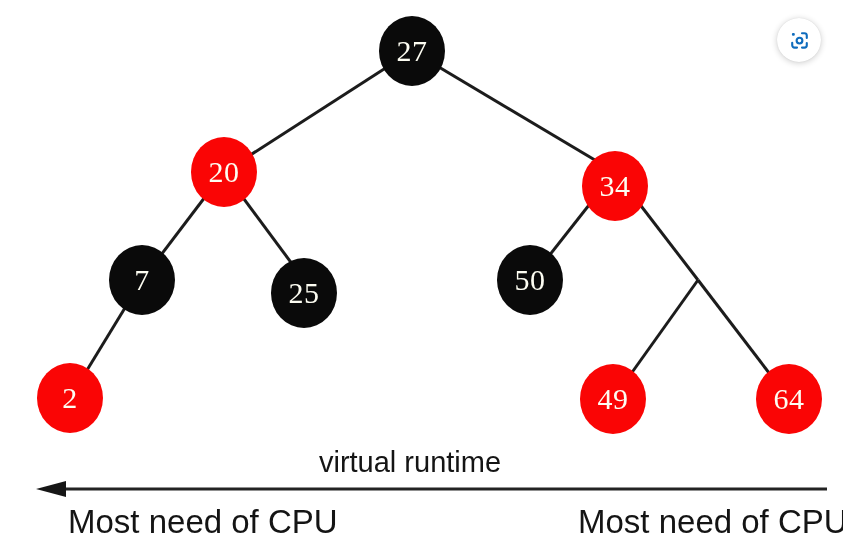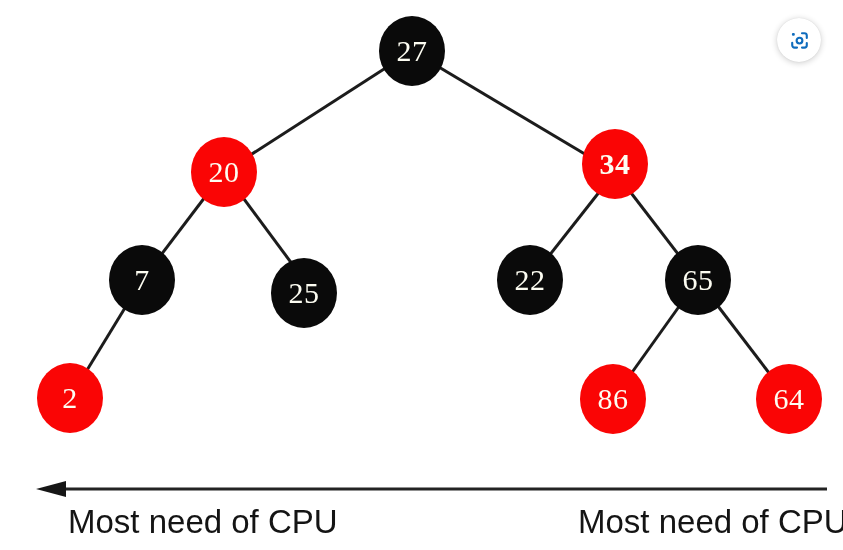--- a/index.html
+++ b/index.html
@@ -108,29 +108,29 @@
     <line class="edge" x1="678" y1="280" x2="593" y2="399"></line>
     <line class="edge" x1="678" y1="280" x2="769" y2="399"></line>
     <g>
       <line class="arrow-line" x1="38" y1="489" x2="807" y2="489"></line>
       <polygon class="arrow-head" points="16,489 46,481 46,497"></polygon>
     </g>
   </svg>
 
   <div class="node" style="left:359px; top:16px;" data-color="black">27</div>
   <div class="node" style="left:171px; top:137px;" data-color="red">20</div>
-  <div class="node" style="left:562px; top:129px;font-weight:bold;" data-color="red">34</div>
+  <div class="node" style="left:562px; top:151px;" data-color="red">34</div>
   <div class="node" style="left:89px;  top:245px;" data-color="black">7</div>
   <div class="node" style="left:251px; top:258px;" data-color="black">25</div>
-  <div class="node" style="left:477px; top:245px;" data-color="black">22</div>
-  <div class="node" style="left:645px; top:245px;" data-color="black">65</div>
+  <div class="node" style="left:477px; top:245px;" data-color="black">50</div>
   <div class="node" style="left:17px;  top:363px;" data-color="red">2</div>
-  <div class="node" style="left:560px; top:364px;" data-color="red">86</div>
+  <div class="node" style="left:560px; top:364px;" data-color="red">49</div>
   <div class="node" style="left:736px; top:364px;" data-color="red">64</div>
 
+  <div class="axis-label">virtual runtime</div>
   <div class="caption left">Most need of CPU</div>
   <div class="caption right">Most need of CPU</div>
 
   <div class="vs-btn">
     <svg class="vs-glyph" viewBox="0 0 24 24">
       <path d="M14.6 4.4 h2.5 a2.5 2.5 0 0 1 2.5 2.5 v2.5"></path>
       <path d="M19.6 14.6 v2.3 a2.5 2.5 0 0 1 -2.5 2.5 h-2.5"></path>
       <path d="M9.4 19.4 H6.9 a2.5 2.5 0 0 1 -2.5 -2.5 v-2.5"></path>
       <rect class="dot" x="4.1" y="4.1" width="3" height="3" rx="1.2"></rect>
       <circle cx="12" cy="12.1" r="3"></circle>

